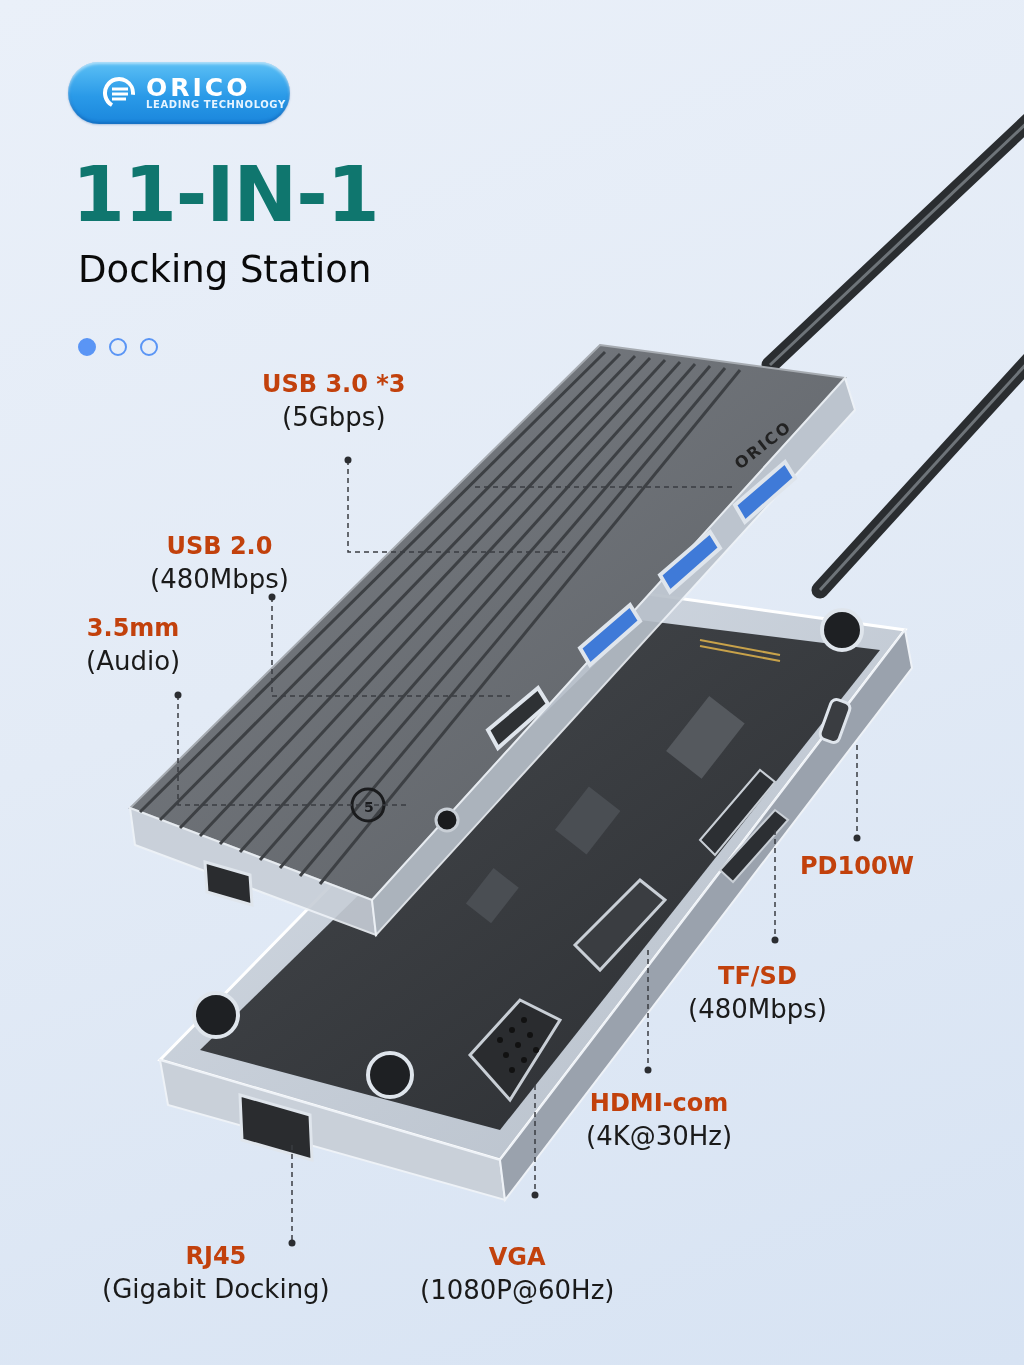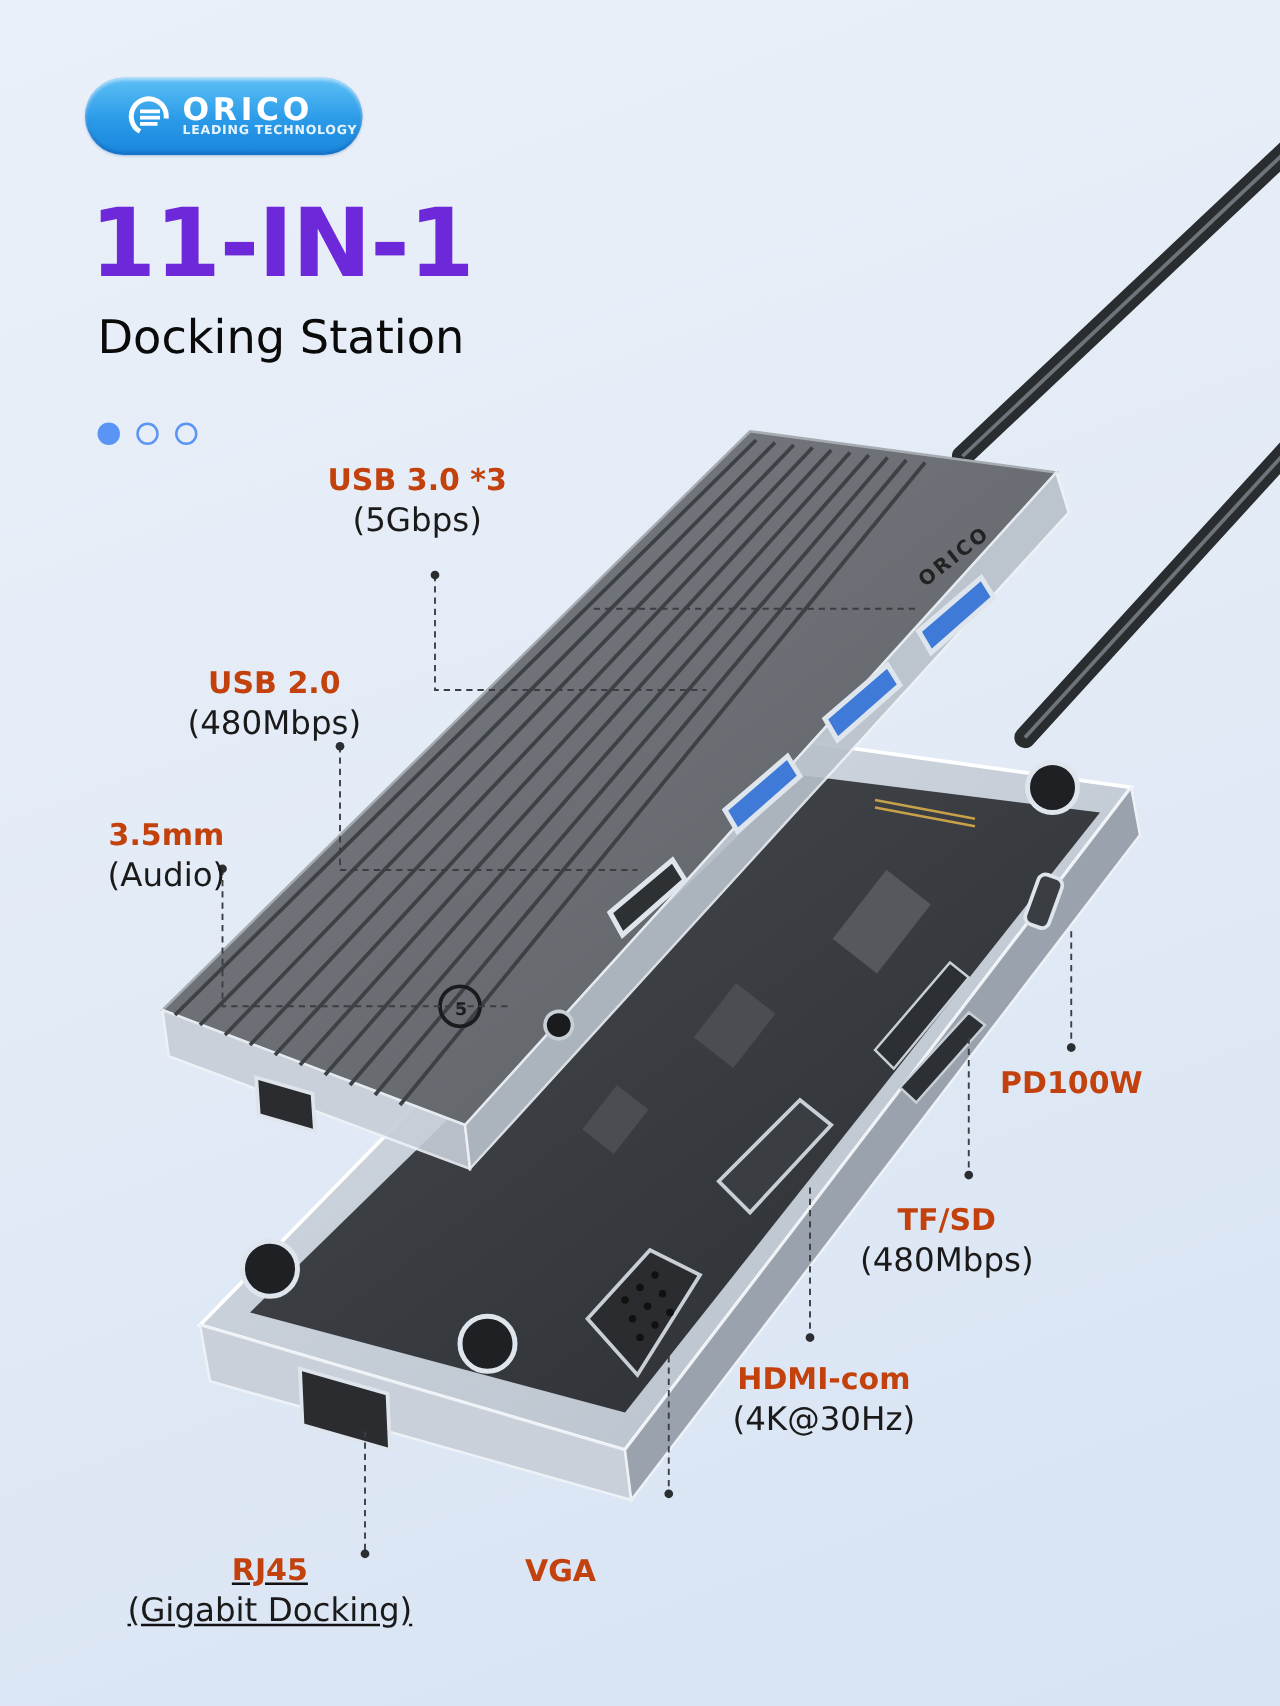--- a/index.html
+++ b/index.html
@@ -27,21 +27,21 @@
     color: #fff; font-size: 25px; letter-spacing: 3px; line-height: 24px;
   }
   .logo-tag {
     color: #e6f4ff; font-size: 10px; letter-spacing: 0.6px; line-height: 10px; font-weight: bold;
   }
 
   
   .headline {
     left: 72px; top: 150px;
     font-family: "DejaVu Sans", sans-serif; font-weight: bold;
-    font-size: 76px; letter-spacing: -1px; line-height: 90px; color: #6d28d9;
+    font-size: 76px; letter-spacing: -1px; line-height: 90px; color: #0f766e;
   }
   .subhead {
     left: 78px; top: 246px;
     font-family: "DejaVu Sans", sans-serif;
     font-size: 37px; line-height: 48px; color: #0a0a0a;
   }
 
   
   .dots { left: 78px; top: 338px; display: flex; gap: 13px; }
   .dot { width: 18px; height: 18px; border-radius: 50%; border: 2.5px solid #5a95f5; }
@@ -226,39 +226,40 @@
 <div class="abs label" style="left:262px; top:368px;">
   <span class="t">USB 3.0 *3</span>
   <span class="s">(5Gbps)</span>
 </div>
 
 <div class="abs label" style="left:150px; top:504px;margin-top:26px;">
   <span class="t">USB 2.0</span>
   <span class="s">(480Mbps)</span>
 </div>
 
-<div class="abs label" style="left:86px; top:612px;margin-top:40px;">
+<div class="abs label" style="left:86px; top:612px;">
   <span class="t">3.5mm</span>
   <span class="s">(Audio)</span>
 </div>
 
 <div class="abs label" style="left:800px; top:850px;">
   <span class="t">PD100W</span>
 </div>
 
 <div class="abs label" style="left:688px; top:960px;">
   <span class="t">TF/SD</span>
   <span class="s">(480Mbps)</span>
 </div>
 
 <div class="abs label" style="left:586px; top:1087px;">
   <span class="t">HDMI-com</span>
   <span class="s">(4K@30Hz)</span>
 </div>
 
 <div class="abs label" style="left:420px; top:1213px;margin-top:28px;">
   <span class="t">VGA</span>
-</div>
-
-<div class="abs label" style="left:102px; top:1240px;text-decoration:underline;">
+  <span class="s">(1080P@60Hz)</span>
+</div>
+
+<div class="abs label" style="left:102px; top:1240px;">
   <span class="t">RJ45</span>
   <span class="s">(Gigabit Docking)</span>
 </div>
 
 </body></html>

